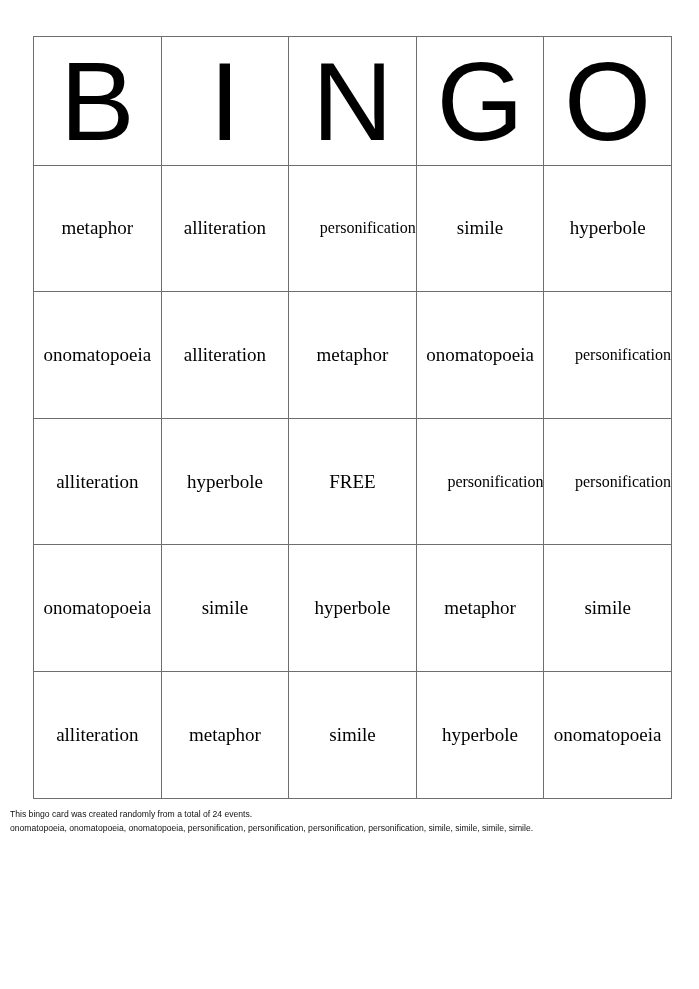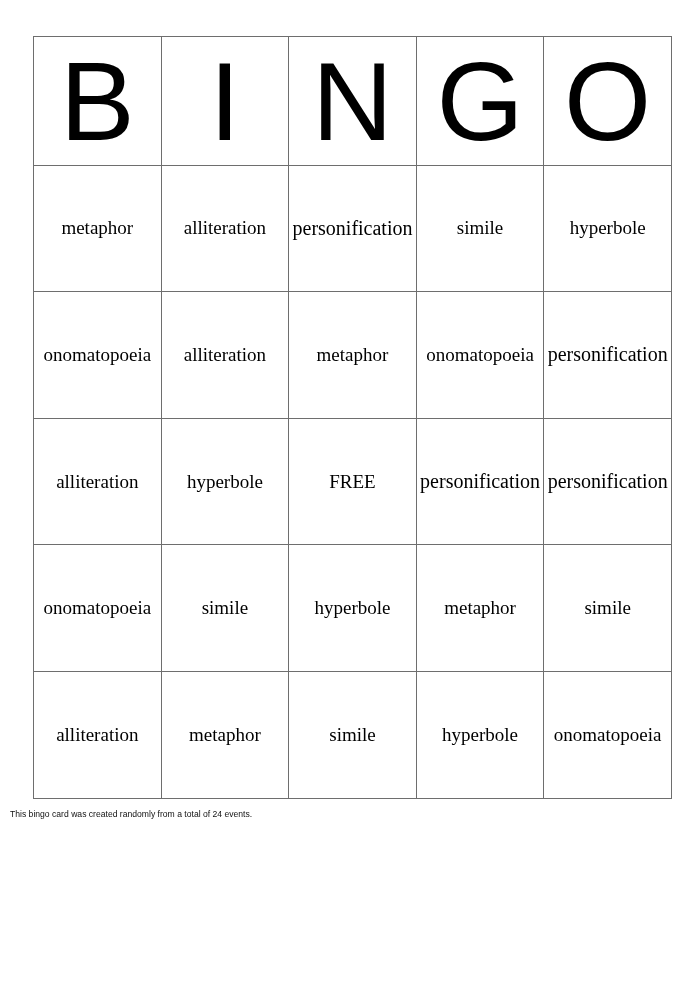--- a/index.html
+++ b/index.html
@@ -39,21 +39,22 @@
     .card .header-cell {
       font-size: 112px;
       line-height: 1;
       padding-top: 2px;
     }
     .card .cell {
       font-size: 19px;
       font-family: Liberation Serif, serif;
     }
     .card .cell.small {
-      font-size: 20px;
+      font-size: 16px;
+      text-align: right;
     }
     .info {
       position: absolute;
       left: 10px;
       top: 807px;
       width: 680px;
       font-size: 8.6px;
       line-height: 14px;
       color: #111;
     }
@@ -117,15 +118,16 @@
       <td class="cell">metaphor</td>
       <td class="cell">simile</td>
       <td class="cell">hyperbole</td>
       <td class="cell">onomatopoeia</td>
     </tr>
   </tbody>
     </table>
 
   <div class="info">
     <div>This bingo card was created randomly from a total of 24 events.</div>
+    <div>onomatopoeia, onomatopoeia, onomatopoeia, personification, personification, personification, personification, simile, simile, simile, simile.</div>
   </div>
 
 </div>
 
 </body></html>

